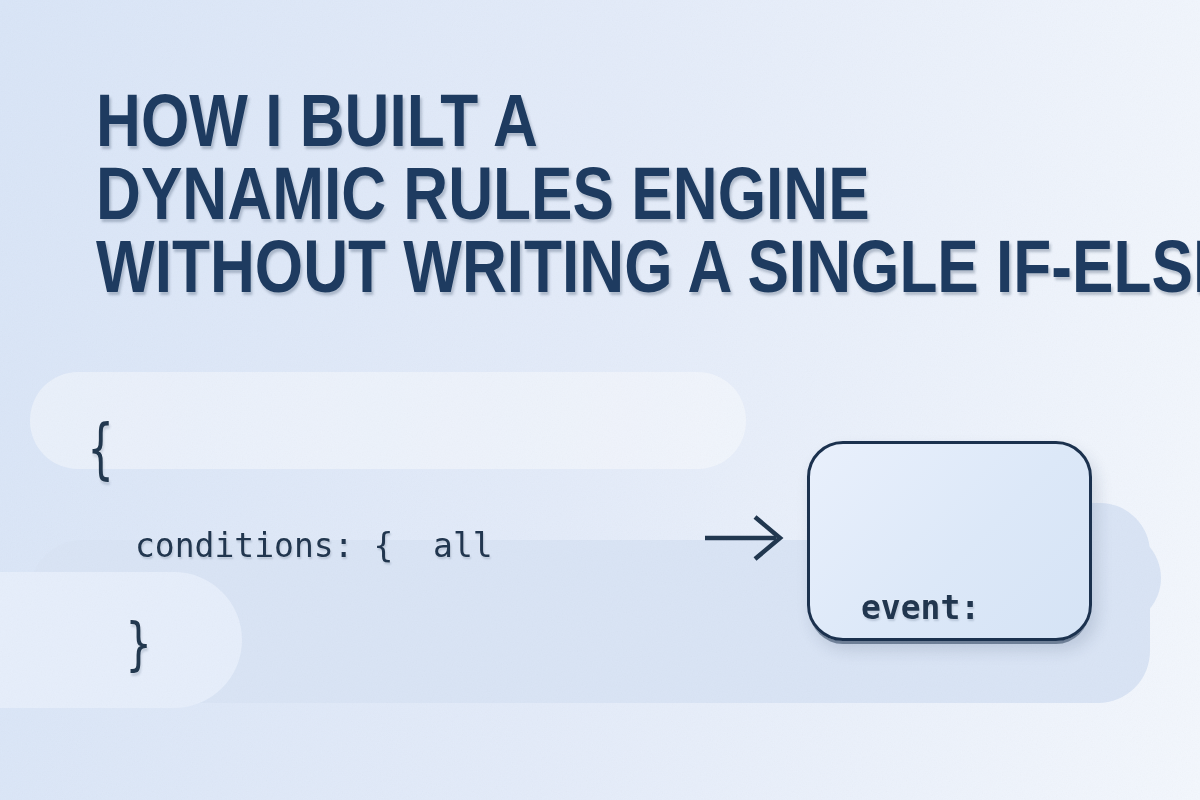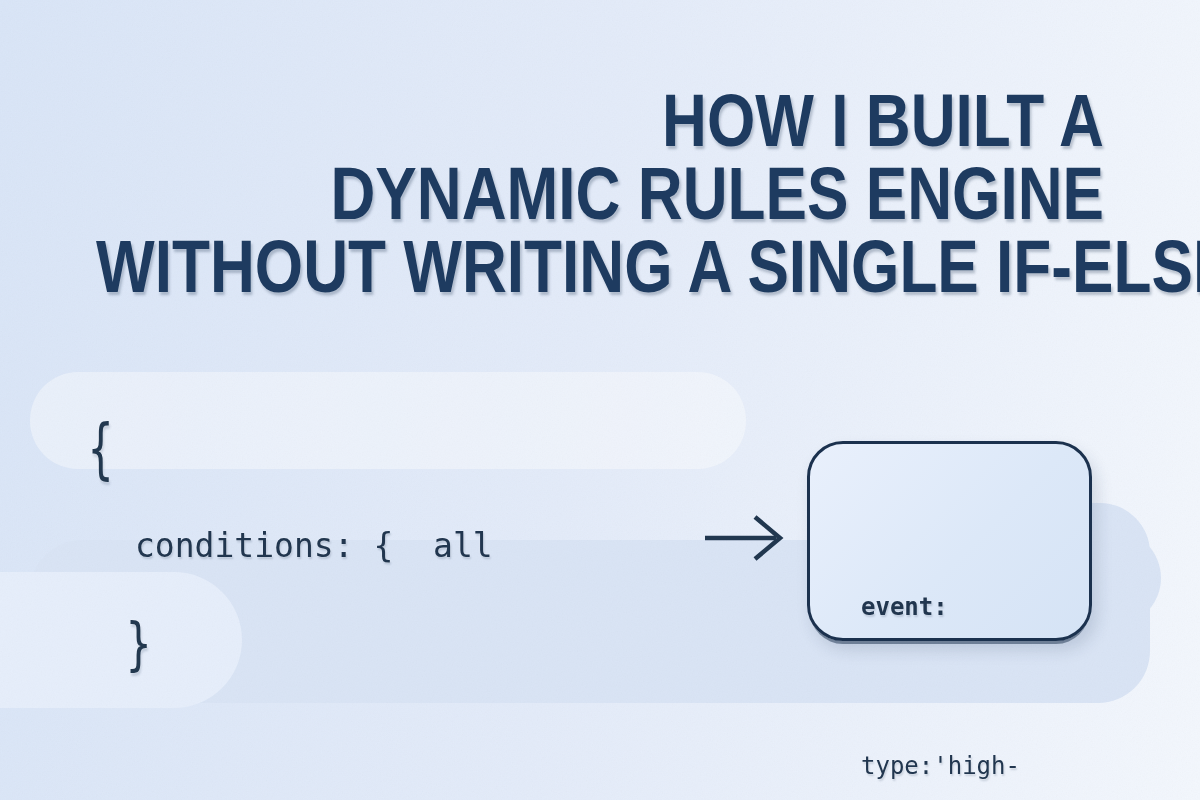--- a/index.html
+++ b/index.html
@@ -15,21 +15,21 @@
   .shape-top-band{left:30px;top:372px;width:716px;height:97px;border-radius:48px;background:rgba(255,255,255,0.40);}
   .shape-low-band{left:30px;top:540px;width:1120px;height:163px;border-radius:52px;background:#d9e4f5;}
   .shape-right-step{left:880px;top:503px;width:270px;height:140px;border-radius:50px 50px 0 0;background:#d9e4f5;}
   .shape-bl-pill{left:-70px;top:572px;width:312px;height:136px;border-radius:70px;background:#e6eefb;}
   .shape-right-circle{left:1065px;top:530px;width:96px;height:96px;border-radius:50%;background:#d9e4f5;}
   .grain{position:absolute;left:0;top:0;z-index:1;opacity:.05;pointer-events:none;}
 
   
   .title{
     position:absolute;left:0;right:0;top:84px;z-index:2;
-    text-align:right;color:#1e3b60;
+    text-align:left;color:#1e3b60;
     font-family:"Liberation Sans","DejaVu Sans",sans-serif;
     font-weight:700;font-size:74px;line-height:73px;letter-spacing:0px;
     text-shadow:0 0 2px rgba(255,255,255,0.35),2px 3px 3px rgba(24,45,75,0.28);
   }
   .title-line{transform:scaleX(0.84);transform-origin:50% 50%;white-space:nowrap;}
 
   
   .code-lines{
     position:absolute;left:135px;top:428px;z-index:2;
     font-size:33px;line-height:47px;color:#21364f;
@@ -47,21 +47,21 @@
   .arrow-svg{position:absolute;left:702px;top:510px;z-index:2;}
 
   
   .event-box{
     position:absolute;left:807px;top:441px;width:285px;height:200px;z-index:3;
     box-sizing:border-box;
     border:3.5px solid #1b314e;border-radius:36px;
     background:linear-gradient(135deg,#e9f0fc 0%,#dce8f8 55%,#d5e3f5 100%);
     box-shadow:0 6px 0 -3px rgba(27,49,78,0.5),5px 9px 16px rgba(27,49,78,0.15);
     padding:31px 0 0 51px;
-    color:#21364f;font-size:24px;line-height:53px;white-space:pre;
+    color:#21364f;font-size:33px;line-height:53px;white-space:pre;
     text-shadow:0 0 2px rgba(255,255,255,0.45),1px 2px 2px rgba(24,45,75,0.18);
   }
   .event-title{font-weight:700;}
 </style>
 </head>
 <body>
 
 <div class="canvas">
 
   <div class="shape shape-top-band"></div>
@@ -92,17 +92,16 @@
   </div>
   <span class="brace brace-close">}</span>
 
   <svg class="arrow-svg" width="88" height="56" viewBox="0 0 88 56">
     <line x1="3" y1="28" x2="74" y2="28" stroke="#21374f" stroke-width="4.5"></line>
     <polyline points="53,7 78,28 53,49" fill="none" stroke="#21374f" stroke-width="4.5" stroke-linejoin="miter"></polyline>
   </svg>
 
   <div class="event-box">
     <div class="event-title">event:</div>
-    <div>type:'high-</div>
     
   </div>
 
 </div>
 
 </body></html>

